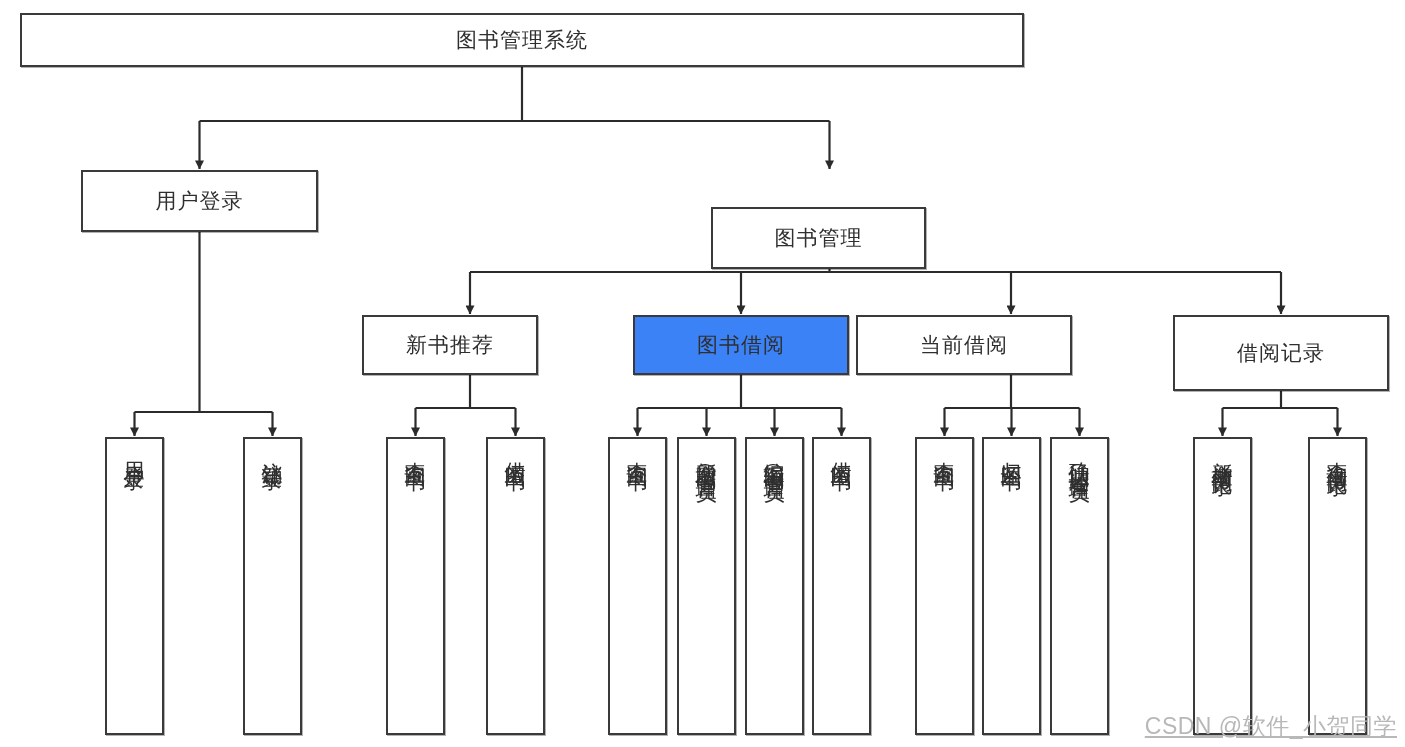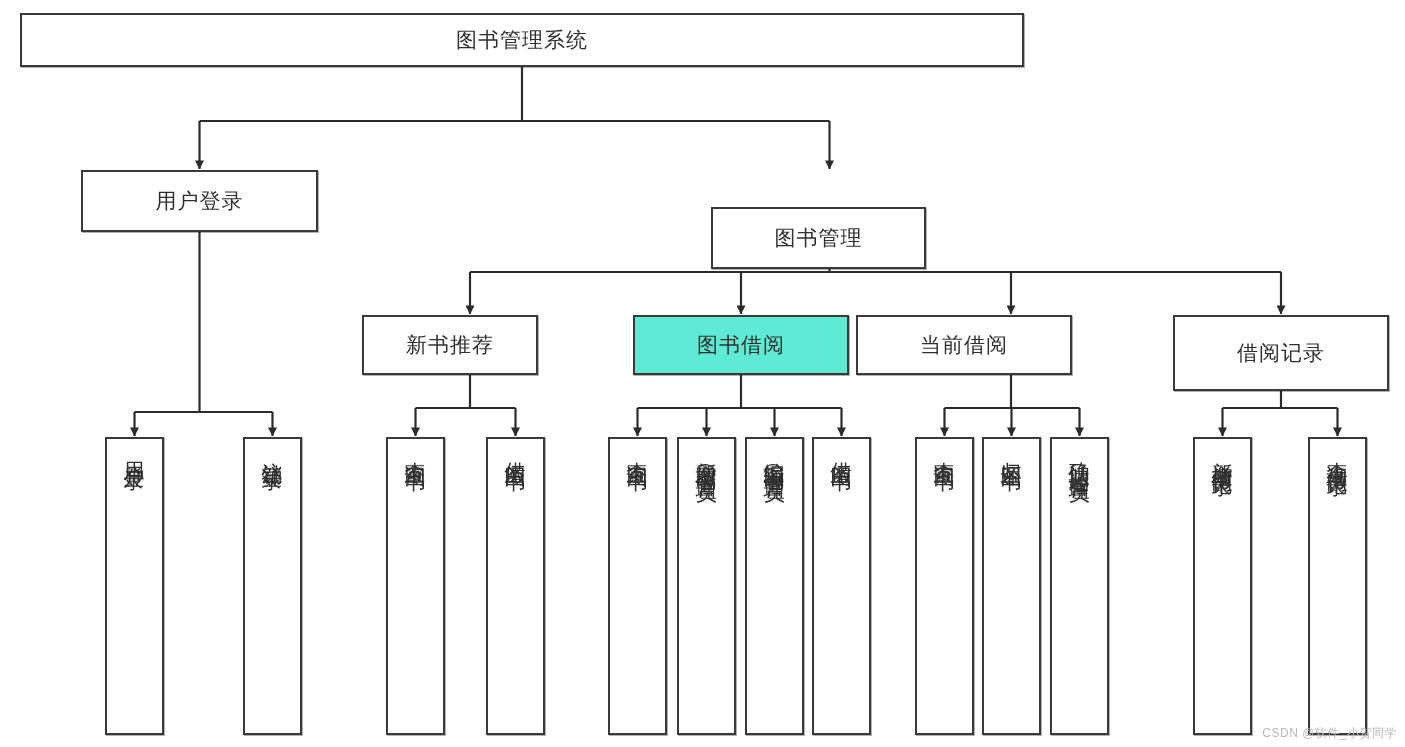--- a/index.html
+++ b/index.html
@@ -59,25 +59,26 @@
     text-orientation: upright;
     font-size: 21px;
     letter-spacing: 3px;
     line-height: 1;
     white-space: nowrap;
   }
   #watermark {
     position: absolute;
     right: 8px;
     bottom: 5px;
-    font-size: 12px;
+    font-size: 23px;
     color: #b8b8b8;
     white-space: nowrap;
     letter-spacing: 0.5px;
     user-select: none;
+    text-decoration: underline;
   }
 </style>
 </head>
 <body>
 
 <div id="diagram-root">
 
   <svg id="edge-layer" viewBox="0 0 1405 747" width="1405" height="747" xmlns="http://www.w3.org/2000/svg">
     <defs>
       <marker id="arrowhead" markerWidth="9" markerHeight="9" refX="8.6" refY="4.5" orient="auto" markerUnits="userSpaceOnUse">
@@ -127,21 +128,21 @@
       </div>
       <div class="node horiz" style="left: 81px; top: 170px; width: 237px; height: 62px; border-color: rgb(58, 58, 58); background: rgb(255, 255, 255);">
         <span class="node-label" style="color: rgb(47, 47, 47);">用户登录</span>
       </div>
       <div class="node horiz" style="left: 711px; top: 170px; width: 215px; height: 62px; border-color: rgb(58, 58, 58); background: rgb(255, 255, 255); margin-top: 37px;">
         <span class="node-label" style="color: rgb(47, 47, 47);">图书管理</span>
       </div>
       <div class="node horiz" style="left: 362px; top: 315px; width: 176px; height: 60px; border-color: rgb(58, 58, 58); background: rgb(255, 255, 255);">
         <span class="node-label" style="color: rgb(47, 47, 47);">新书推荐</span>
       </div>
-      <div class="node horiz" style="left: 633px; top: 315px; width: 216px; height: 60px; border-color: rgb(58, 58, 58); background: #5eead4;">
+      <div class="node horiz" style="left: 633px; top: 315px; width: 216px; height: 60px; border-color: rgb(58, 58, 58); background: #3b82f6;">
         <span class="node-label" style="color: rgb(47, 47, 47);">图书借阅</span>
       </div>
       <div class="node horiz" style="left: 856px; top: 315px; width: 216px; height: 60px; border-color: rgb(58, 58, 58); background: rgb(255, 255, 255);">
         <span class="node-label" style="color: rgb(47, 47, 47);">当前借阅</span>
       </div>
       <div class="node horiz" style="left: 1173px; top: 315px; width: 216px; height: 76px; border-color: rgb(58, 58, 58); background: rgb(255, 255, 255);">
         <span class="node-label" style="color: rgb(47, 47, 47);">借阅记录</span>
       </div>
       <div class="node vert" style="left: 105px; top: 437px; width: 59px; height: 298px; border-color: rgb(58, 58, 58); background: rgb(255, 255, 255);">
         <span class="node-label" style="color: rgb(47, 47, 47);">用户登录</span>

